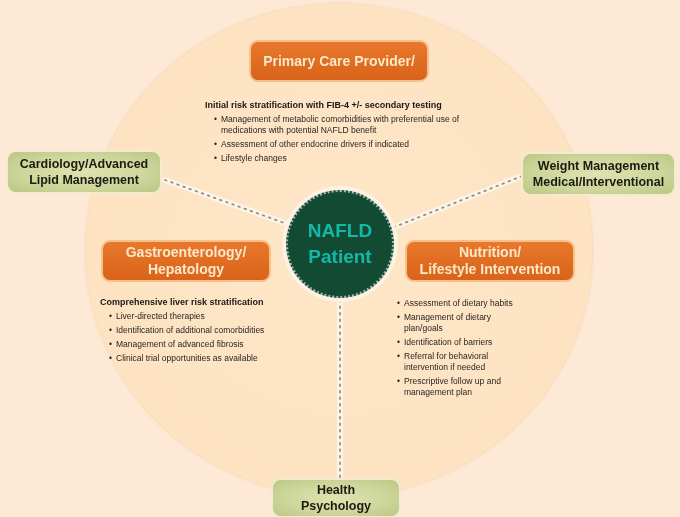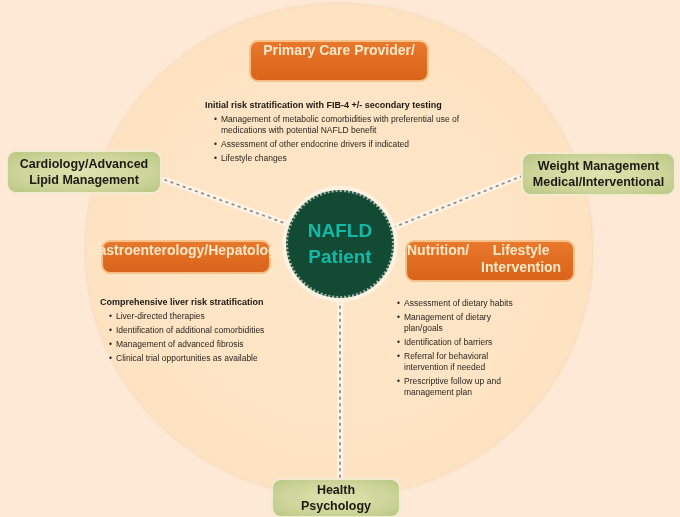--- a/index.html
+++ b/index.html
@@ -43,21 +43,21 @@
   .orange-box {
     position: absolute;
     background: linear-gradient(#e8782b, #d9631a);
     border: 2px solid #f5c08a;
     border-radius: 9px;
     color: #fbe8c9;
     font-weight: bold;
     font-size: 14px;
     line-height: 17px;
     text-align: center;
-    display: flex; justify-content: center;
+    display: flex; flex-direction: column; justify-content: center;
     box-sizing: border-box;
   }
   .green-box {
     position: absolute;
     background: radial-gradient(ellipse at center, #dfe3b0 0%, #cdd59a 60%, #b9c783 100%);
     border: 2px solid #f3ead0;
     border-radius: 10px;
     color: #1b1b12;
     font-weight: bold;
     font-size: 12.5px;
@@ -118,21 +118,21 @@
   <div class="green-box" style="left:6px; top:150px; width:156px; height:44px;">
     <span>Cardiology/Advanced</span>
     <span>Lipid Management</span>
   </div>
 
   <div class="green-box" style="left:521px; top:152px; width:155px; height:44px;">
     <span>Weight Management</span>
     <span>Medical/Interventional</span>
   </div>
 
-  <div class="orange-box" style="left:101px; top:240px; width:170px; height:34px;">
+  <div class="orange-box" style="left:101px; top:240px; width:170px; height:42px;">
     <span>Gastroenterology/</span>
     <span>Hepatology</span>
   </div>
   <div class="txt-block" style="left:100px; top:297px; width:190px;">
     <div class="heading">Comprehensive liver risk stratification</div>
     <ul style="padding-left:9px;">
       <li>Liver-directed therapies</li>
       <li>Identification of additional comorbidities</li>
       <li>Management of advanced fibrosis</li>
       <li>Clinical trial opportunities as available</li>

